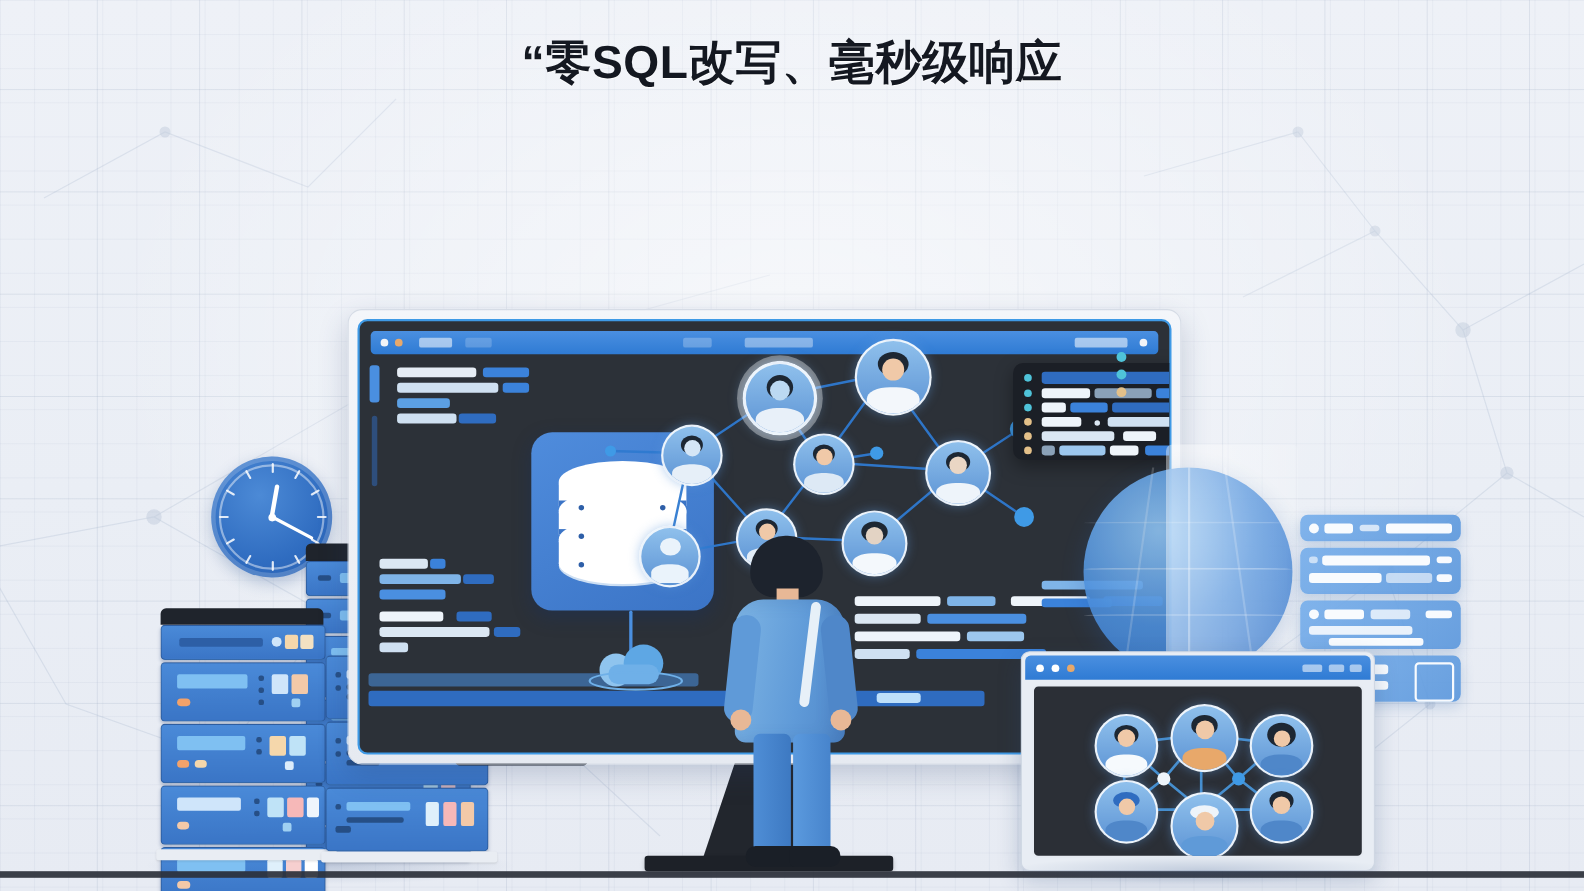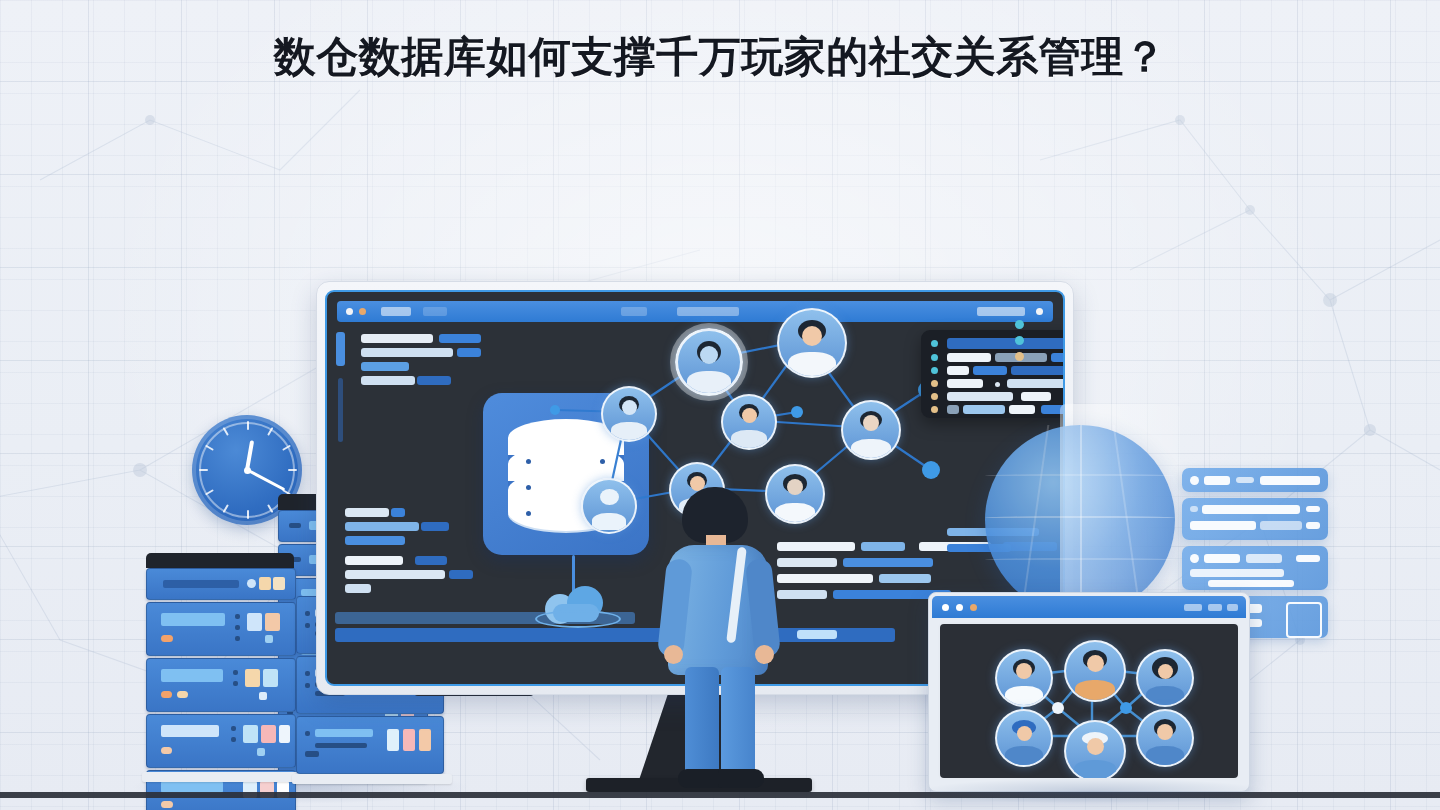--- a/index.html
+++ b/index.html
@@ -257,21 +257,21 @@
         <circle cx="1260" cy="520" r="8"></circle>
       <circle cx="1300" cy="640" r="5"></circle>
         <circle cx="150" cy="120" r="5"></circle>
       <circle cx="1180" cy="120" r="5"></circle>
         <circle cx="470" cy="640" r="4"></circle>
     </g>
   </svg>
   <div class="vign"></div>
 
   <div class="header">
-    <div class="title-line t2">数仓数据库如何支撑千万玩家的社交关系管理？</div>
+    <div class="title-line t1">“零SQL改写、毫秒级响应</div>
   </div>
 
   <div class="clock-face">
     <div class="clock-ring"></div>
     <div class="tick" style="transform:rotate(0deg)"></div>
     <div class="tick" style="transform:rotate(30deg)"></div>
     <div class="tick" style="transform:rotate(60deg)"></div>
     <div class="tick" style="transform:rotate(90deg)"></div>
     <div class="tick" style="transform:rotate(120deg)"></div>
     <div class="tick" style="transform:rotate(150deg)"></div>

